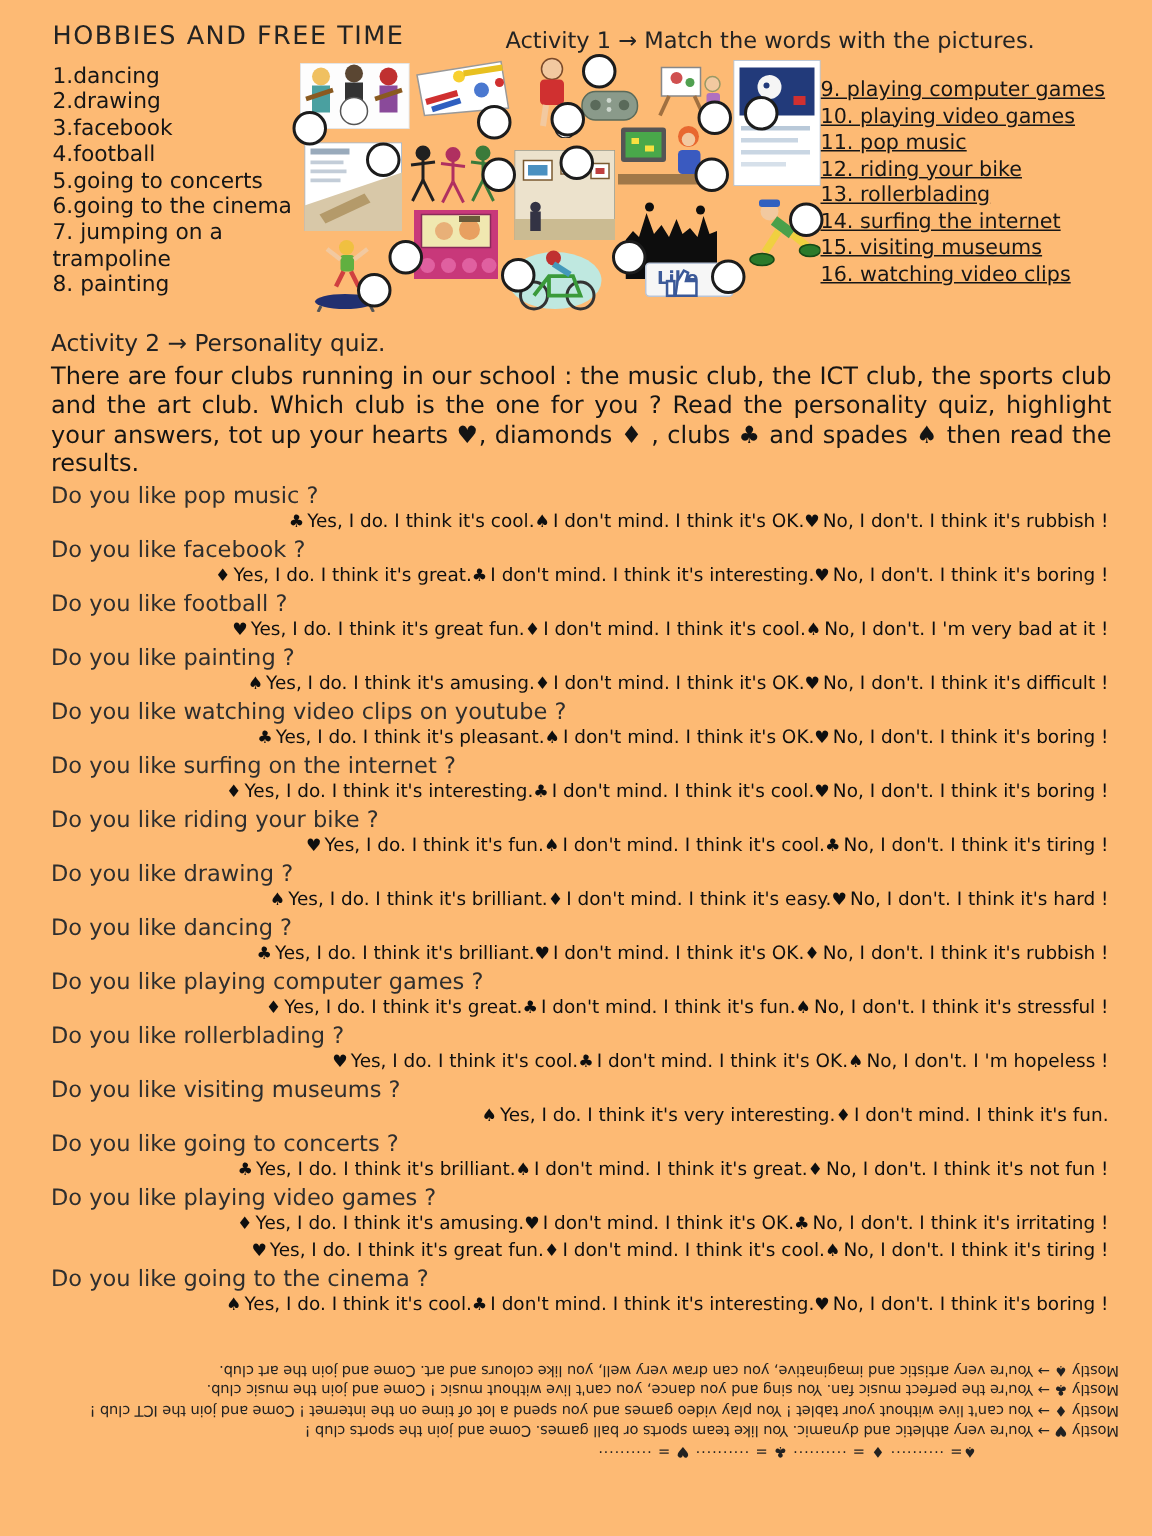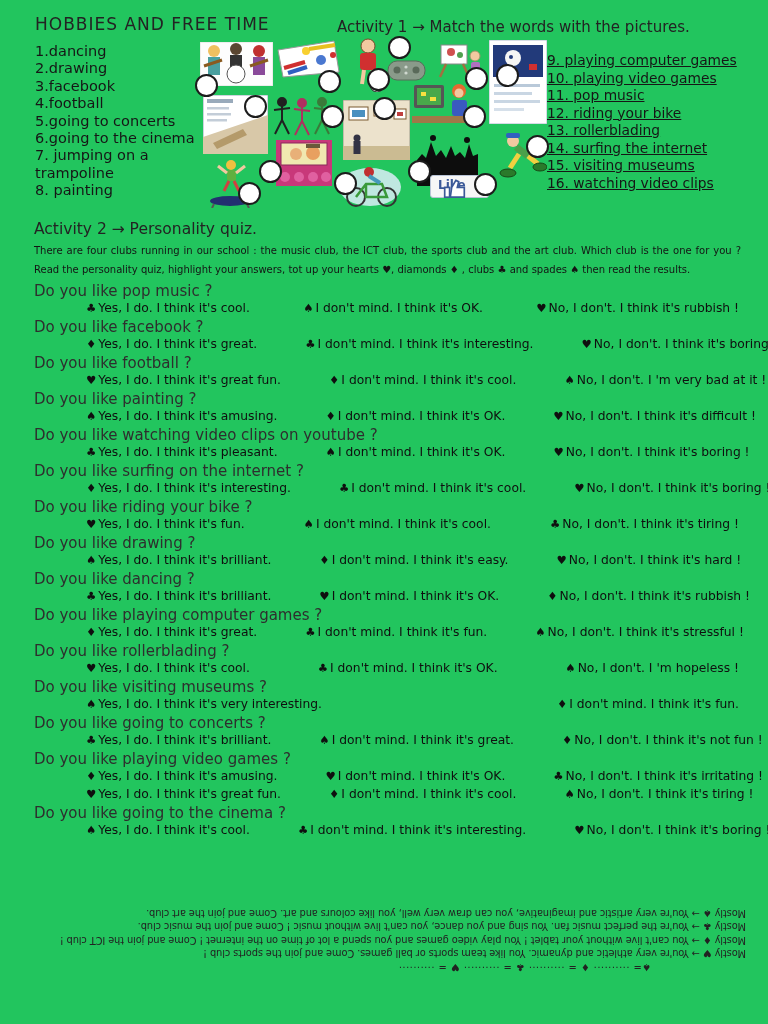--- a/index.html
+++ b/index.html
@@ -1,42 +1,42 @@
 <!DOCTYPE html>
 <html><head>
 <meta charset="utf-8">
 <style>
   html,body{margin:0;padding:0;background:#e9e9e9;}
-  .page{position:relative;width:768px;height:1024px;background:#22c55e;overflow:hidden;
+  .page{position:relative;width:768px;height:1024px;background:#fdba74;overflow:hidden;
         font-family:"DejaVu Sans",sans-serif;color:#1b1b1b;margin:0 auto;}
 
   .title{position:absolute;left:35px;top:14px;font-size:17px;letter-spacing:1px;color:#232323;}
   .a1-heading{position:absolute;left:337px;top:18px;width:412px;font-size:15px;color:#232323;}
 
   .word-list{position:absolute;font-size:14.5px;line-height:17.4px;color:#161616;}
   .word-list.left{left:35px;top:43px;width:160px;}
   .word-list.right{left:547px;top:52px;width:205px;font-size:13.8px;line-height:17.5px;text-decoration:underline;}
 
   .collage{position:absolute;left:192px;top:32px;width:361px;height:176px;}
   .tile{position:absolute;}
   .tile svg{display:block;width:100%;height:100%;}
   .match-circle{position:absolute;width:23px;height:23px;border-radius:50%;background:#fff;
                 border:2.5px solid #1c1c1c;box-sizing:border-box;z-index:5;}
   .like-tile{background:#f6f6f6;border:1px solid #b9c4d6;border-radius:3px;}
   .like-label{position:absolute;left:7px;top:2px;font-size:12px;font-weight:bold;color:#3b5998;}
   .like-thumb{position:absolute;right:5px;top:3px;}
 
   .act2{position:absolute;left:34px;top:219px;width:707px;}
   .a2-heading{font-size:15.5px;color:#232323;line-height:21px;}
-  .intro{font-size:10px;line-height:19.4px;text-align:justify;color:#141414;margin:1px 0 2px 0;}
+  .intro{font-size:16px;line-height:19.4px;text-align:justify;color:#141414;margin:1px 0 2px 0;}
 
   .q{margin-bottom:1.5px;}
   .q-heading{font-size:15px;line-height:18px;color:#2e2e2e;margin-top:1.5px;}
-  .opts{display:flex;justify-content:space-between;padding-left:52px;padding-right:2px;
-        font-size:12.3px;line-height:16.5px;color:#0f0f0f;gap:48px;}
+  .opts{display:flex;justify-content:flex-end;padding-left:52px;padding-right:2px;
+        font-size:12.3px;line-height:16.5px;color:#0f0f0f;}
   .opt{white-space:nowrap;}
   .opt .suit{margin-right:2px;font-size:11.5px;}
 
   .results{position:absolute;right:22px;top:906px;width:700px;transform:rotate(180deg);
            font-size:9.8px;line-height:13.5px;letter-spacing:-0.1px;color:#222;}
   .results div{white-space:nowrap;}
   .tally{margin-left:95px;letter-spacing:0.5px;}
 </style>
 </head>
 <body>

